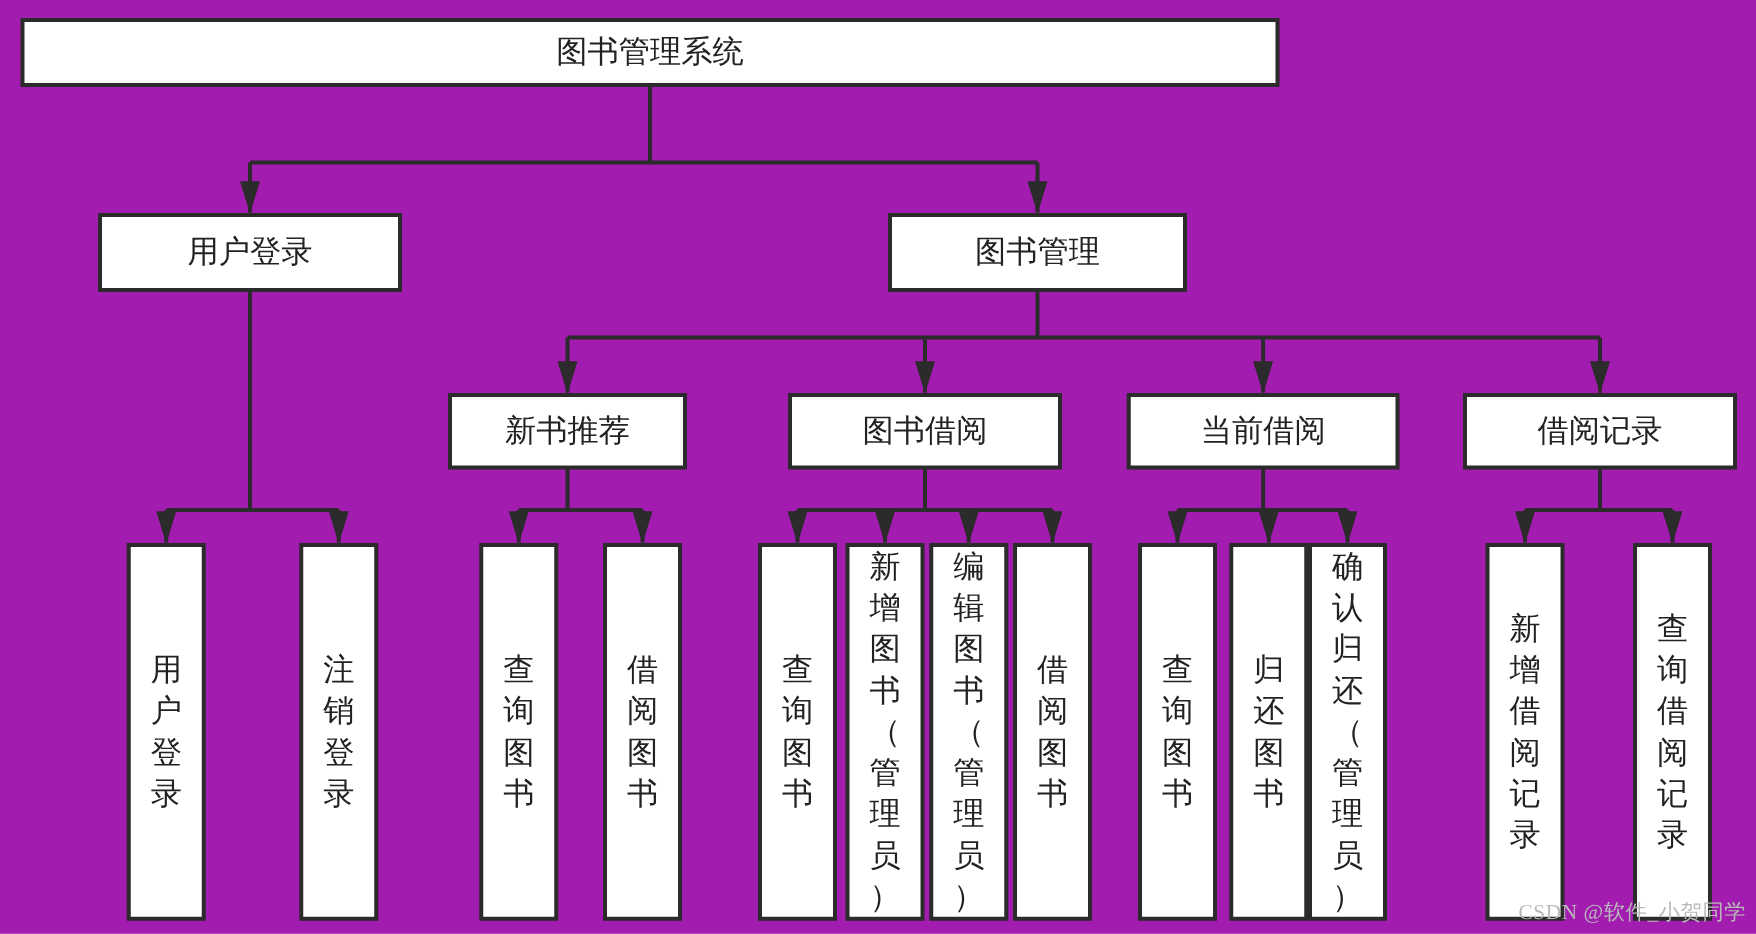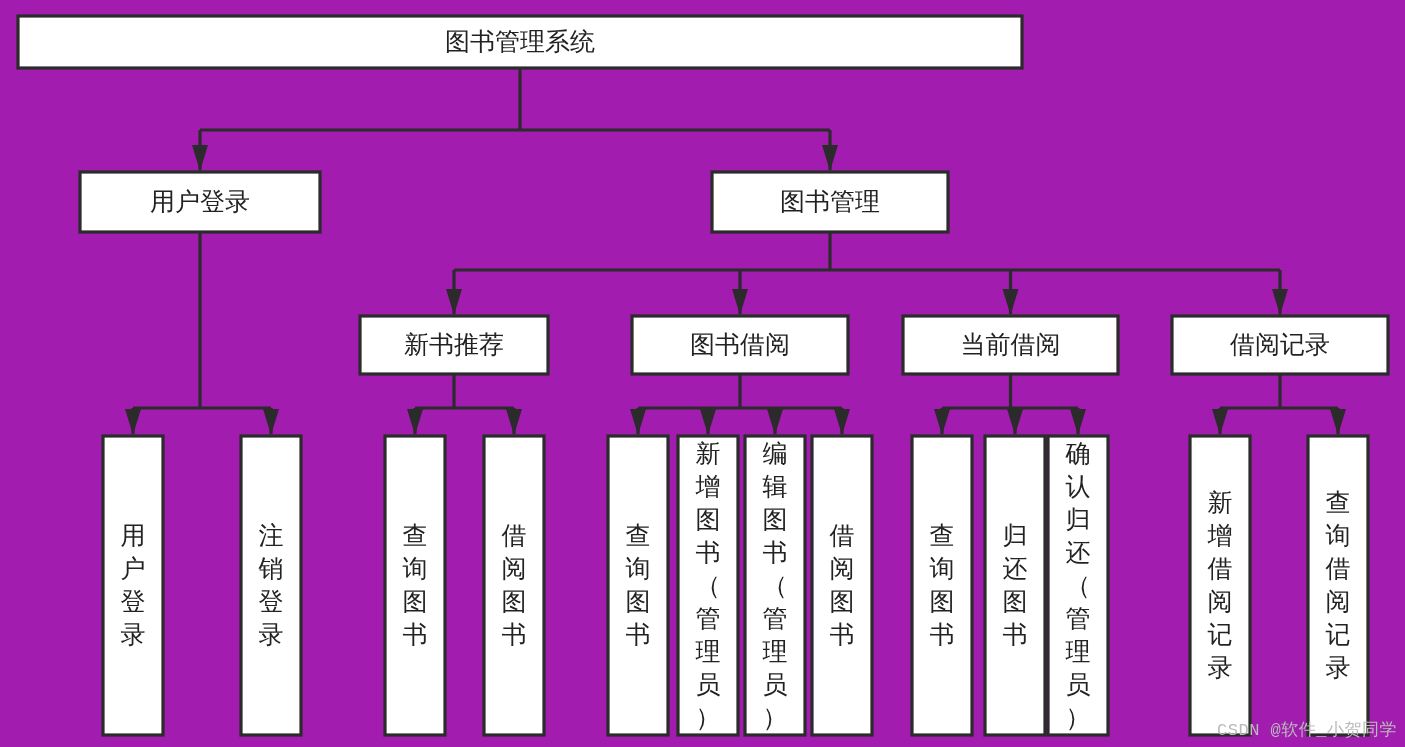--- a/index.html
+++ b/index.html
@@ -17,21 +17,21 @@
     font-family:"DejaVu Sans","Liberation Sans",sans-serif;
     fill:#222222;
     text-anchor:middle;
     dominant-baseline:middle;
   }
   .label-h{font-size:25px;}
   .label-v{font-size:25px;}
   .watermark{
     position:absolute;
     right:8px;bottom:6px;
-    font-family:Liberation Mono, monospace;
+    font-family:Liberation Serif, serif;
     font-size:17px;
     color:#b9b9b9;
     white-space:nowrap;
     letter-spacing:0.5px;
   }
 </style>
 </head>
 <body>
 
 <div id="diagram-root">

